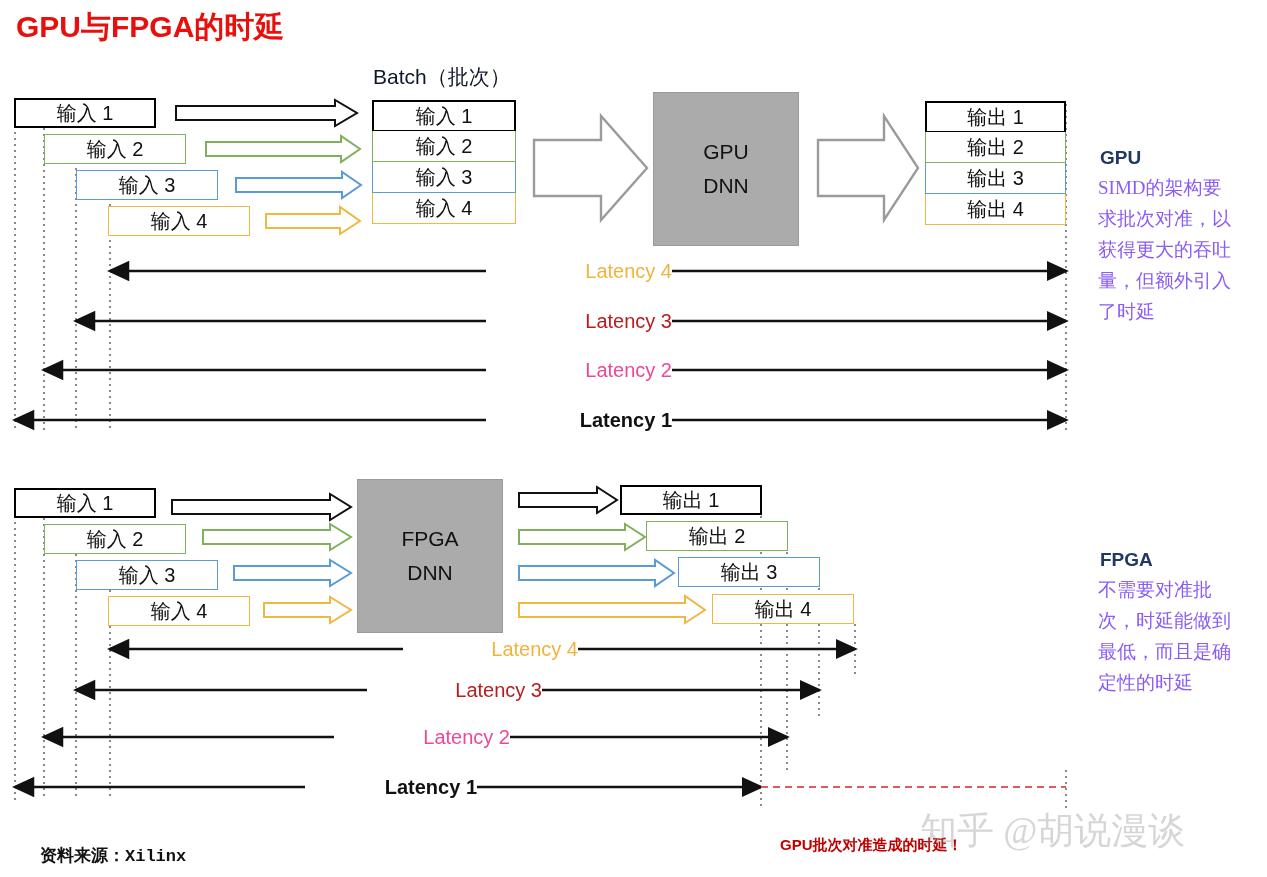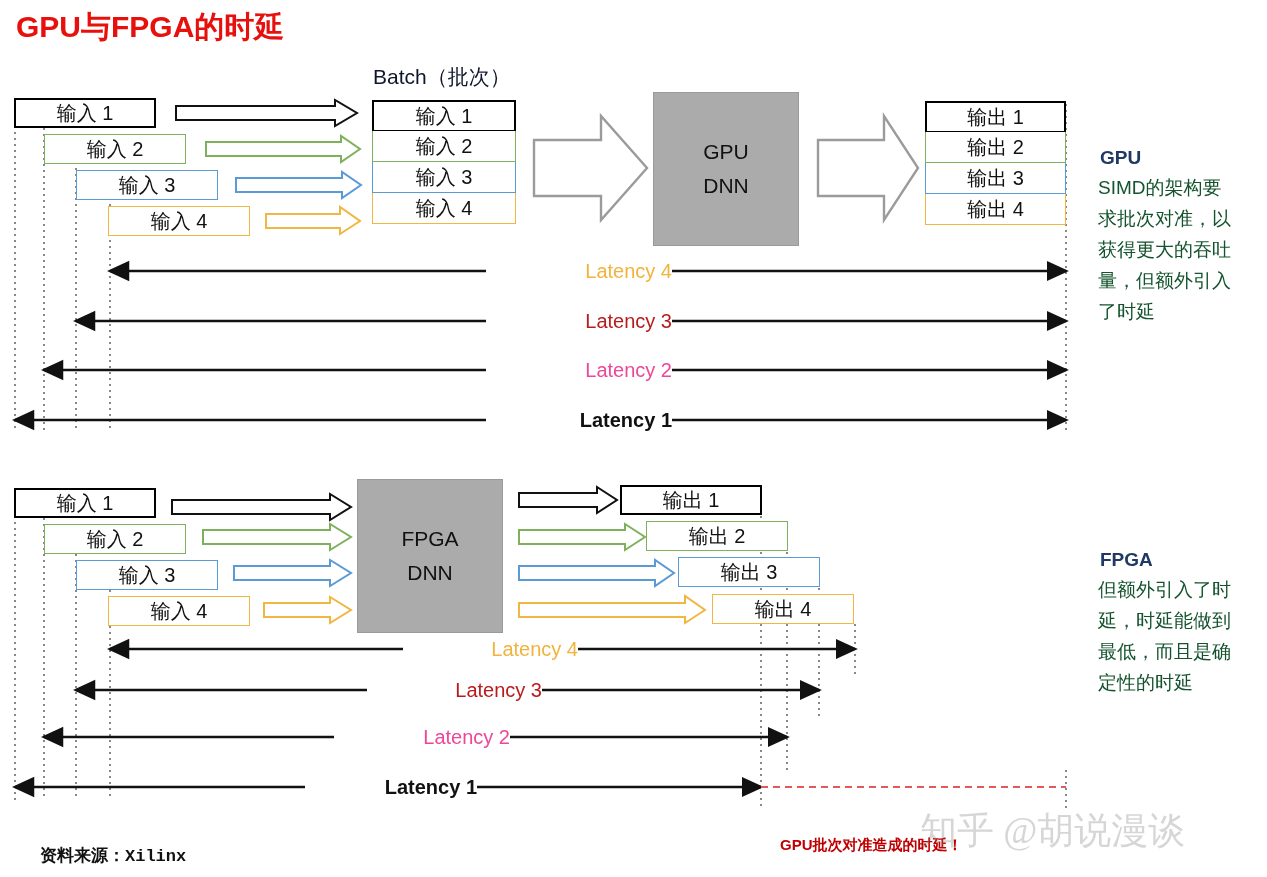--- a/index.html
+++ b/index.html
@@ -61,22 +61,22 @@
   .lat.c1{color:#111111;font-weight:bold;}
   .lat.c2{color:#ec4899;}
   .lat.c3{color:#b91c1c;}
   .lat.c4{color:#F2B33D;}
 
   
   .note-h{
     font-size:19px;font-weight:bold;color:#1F3864;white-space:nowrap;
   }
   .note-b{
-    font-size:19px;color:#14532d;line-height:31px;
-    font-family:Liberation Sans, sans-serif;
+    font-size:19px;color:#8b5cf6;line-height:31px;
+    font-family:Liberation Serif, serif;
     width:142px;
   }
 
   
   .redtxt{
     font-size:15px;font-weight:bold;color:#C00000;white-space:nowrap;
   }
 
   
   .footer{
@@ -239,21 +239,21 @@
   <div class="abs sbox k2" style="left:646px;top:521px;width:142px;height:30px;">输出 2</div>
   <div class="abs sbox k3" style="left:678px;top:557px;width:142px;height:30px;">输出 3</div>
   <div class="abs sbox k4" style="left:712px;top:594px;width:142px;height:30px;">输出 4</div>
 
   <div class="abs lat c4" style="left:403px;top:638px;width:175px;">Latency 4</div>
   <div class="abs lat c3" style="left:367px;top:679px;width:175px;">Latency 3</div>
   <div class="abs lat c2" style="left:334px;top:726px;width:176px;">Latency 2</div>
   <div class="abs lat c1" style="left:305px;top:776px;width:172px;">Latency 1</div>
 
   <div class="abs note-h" style="left:1100px;top:549px;">FPGA</div>
-  <div class="abs note-b" style="left:1098px;top:574px;">但额外引入了时延，时延能做到最低，而且是确定性的时延</div>
+  <div class="abs note-b" style="left:1098px;top:574px;">不需要对准批次，时延能做到最低，而且是确定性的时延</div>
 
   <div class="abs redtxt" style="left:780px;top:803px;margin-top:33px;">GPU批次对准造成的时延！</div>
 
   <div class="abs wm" style="left:920px;top:806px;">知乎 @胡说漫谈</div>
 
   <div class="abs footer" style="left:16px;top:844px;">资料来源：Xilinx</div>
 
 </div>
 
 </body></html>

